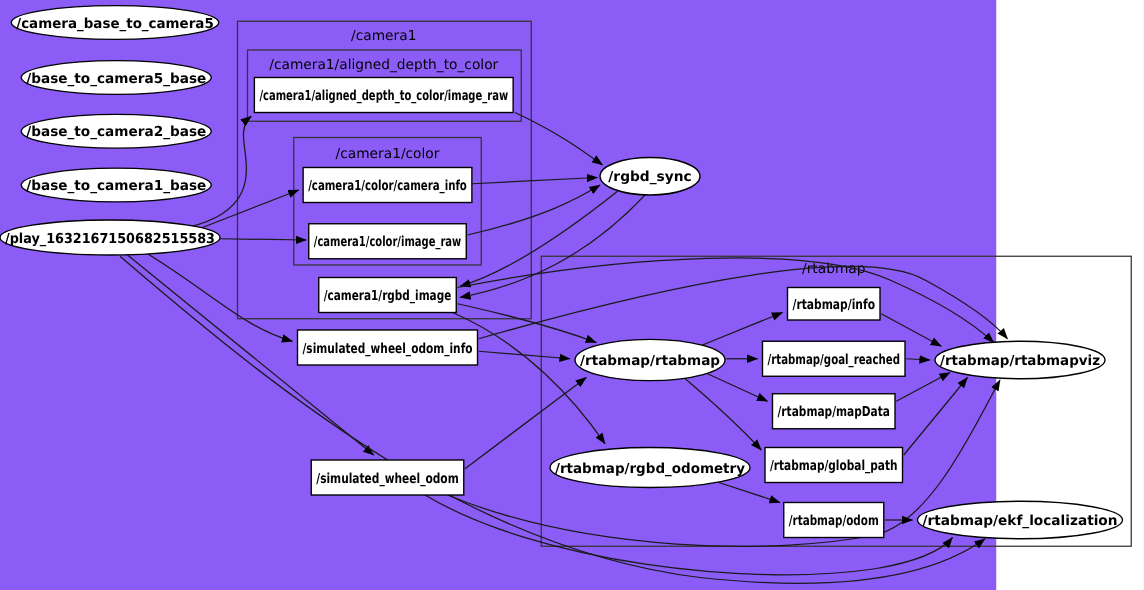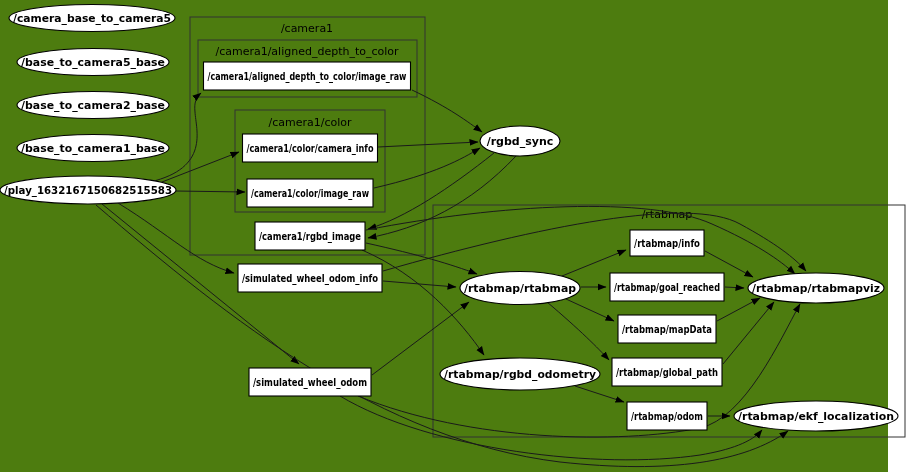--- a/index.html
+++ b/index.html
@@ -6,23 +6,23 @@
     margin: 0;
     padding: 0;
     background: #ffffff;
     width: 915px;
     height: 472px;
     overflow: hidden;
     font-family: "DejaVu Sans", "Liberation Sans", sans-serif;
   }
   #canvas-wrap {
     position: relative;
-    width: 888px;
+    width: 797px;
     height: 472px;
-    background: #4d7c0f;
+    background: #8b5cf6;
   }
   svg text {
     font-family: "DejaVu Sans", "Liberation Sans", sans-serif;
     fill: #000000;
   }
   .node-label { font-size: 11px; font-weight: bold; }
   .cluster-label { font-size: 11px; font-weight: normal; }
   .node-shape { fill: #ffffff; stroke: #000000; stroke-width: 1.1; }
   .cluster-box { fill: none; stroke: #333333; stroke-width: 1; }
   .edge-path { fill: none; stroke: #1a1a1a; stroke-width: 1; }

